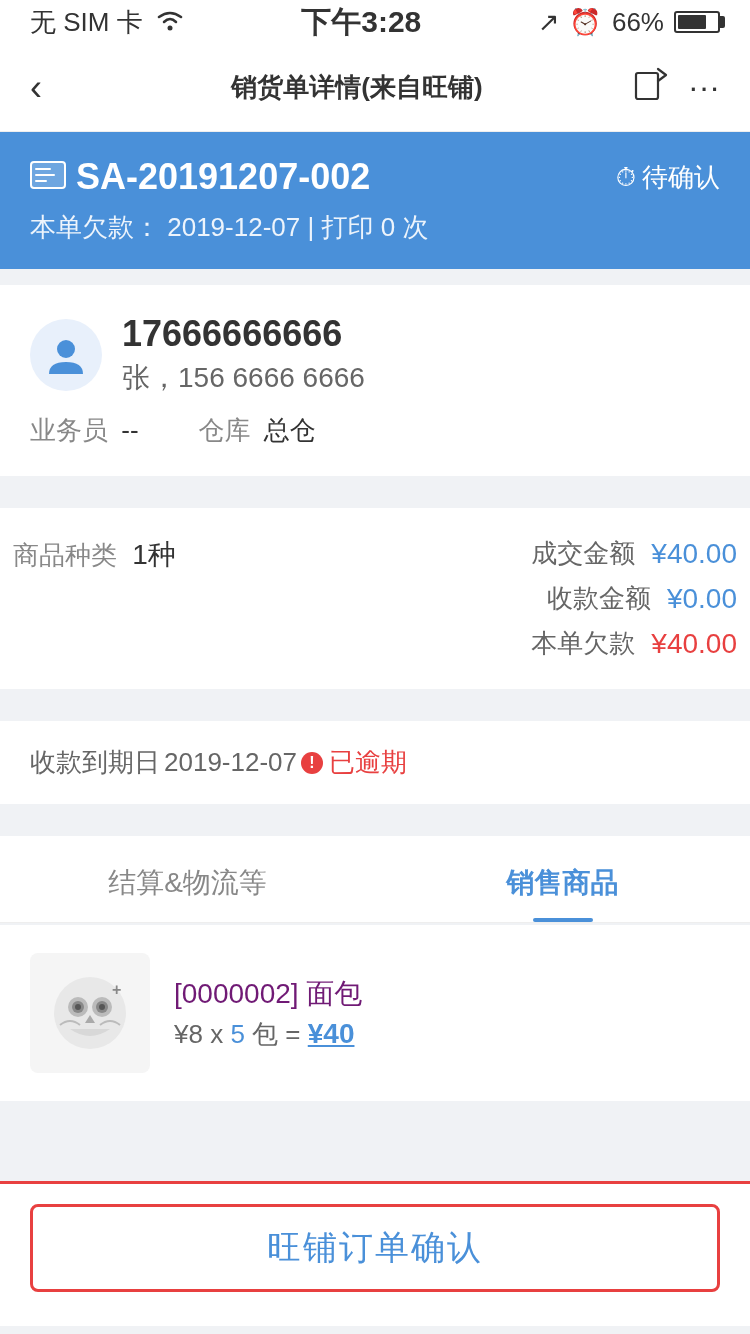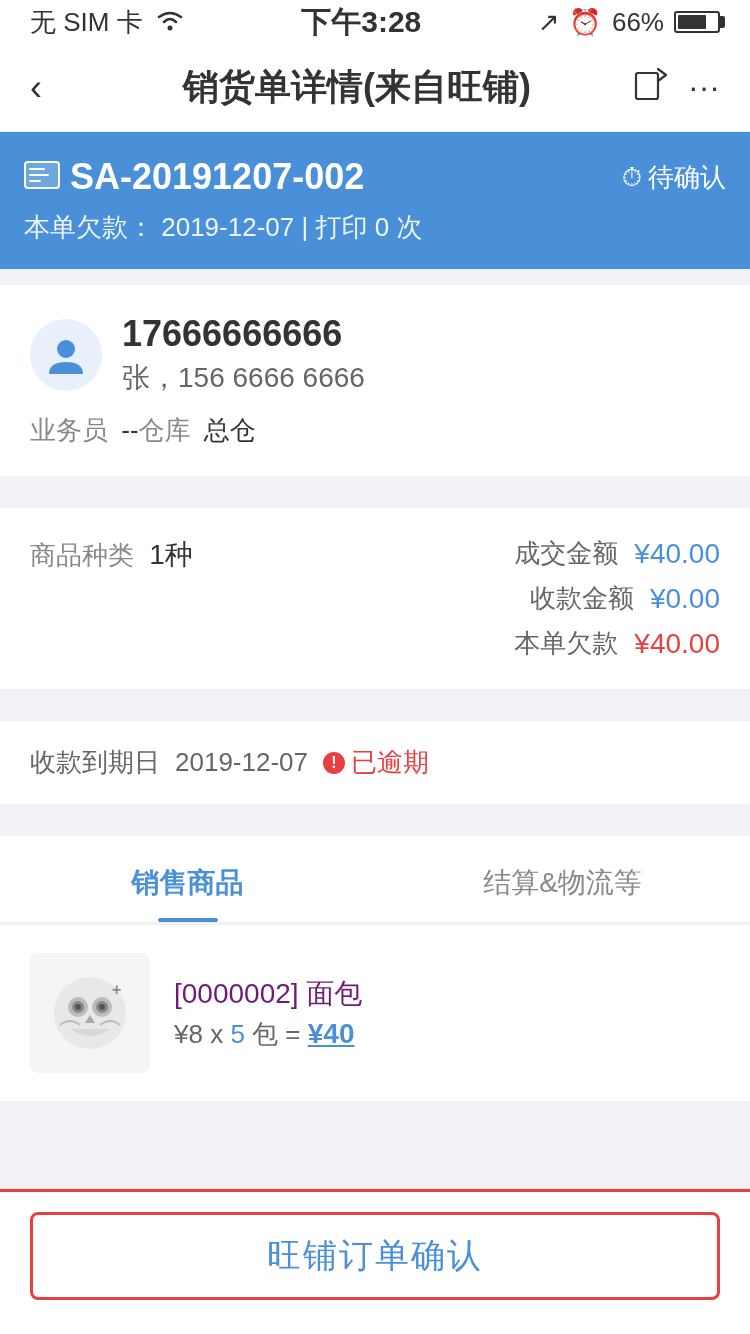--- a/index.html
+++ b/index.html
@@ -37,28 +37,28 @@
     .nav-bar {
       height: 88px;
       background: #fff;
       display: flex;
       align-items: center;
       justify-content: space-between;
       padding: 0 30px;
       border-bottom: 1px solid #eee;
     }
     .nav-back { font-size: 36px; color: #333; cursor: pointer; width: 50px; }
-    .nav-title { font-size: 36px; font-weight: 600; color: #333; text-align: center; flex: 1; }
+    .nav-title { font-size: 26px; font-weight: 600; color: #333; text-align: center; flex: 1; }
     .nav-actions { display: flex; align-items: center; gap: 20px; }
     .nav-action-icon { font-size: 32px; color: #333; cursor: pointer; }
 
     
     .order-header {
       background: #4a90d9;
-      padding: 24px 24px;
+      padding: 24px 30px;
       margin-top: 0;
     }
     .order-header-top {
       display: flex;
       justify-content: space-between;
       align-items: center;
       margin-bottom: 12px;
     }
     .order-id {
       font-size: 36px;
@@ -106,31 +106,32 @@
       font-weight: 600;
       color: #333;
     }
     .customer-name {
       font-size: 28px;
       color: #666;
       margin-top: 4px;
     }
     .customer-meta {
       display: flex;
+      gap: 60px;
       margin-top: 8px;
       font-size: 26px;
       color: #666;
     }
     .meta-item span.label { color: #888; }
     .meta-item span.value { color: #333; margin-left: 6px; }
 
     
     .summary-card {
       background: #fff;
-      padding: 28px 30px;
+      padding: 28px 13px;
       margin-top: 16px;
       display: flex;
       justify-content: space-between;
       align-items: flex-start;
     }
     .summary-left { font-size: 26px; color: #666; }
     .summary-left .label { color: #888; }
     .summary-left .value { color: #333; margin-left: 8px; font-size: 28px; }
     .summary-right { text-align: right; font-size: 26px; }
     .summary-right .row { display: flex; justify-content: flex-end; align-items: center; gap: 16px; margin-bottom: 10px; }
@@ -141,21 +142,21 @@
 
     
     .duedate-card {
       background: #fff;
       padding: 24px 30px;
       margin-top: 16px;
       display: flex;
       align-items: center;
       font-size: 26px;
       color: #666;
-      gap: 15px;
+      gap: 4px;
     }
     .overdue-badge {
       display: flex; align-items: center; gap: 6px;
       color: #e84040;
       font-size: 26px;
     }
     .overdue-dot {
       width: 22px; height: 22px;
       background: #e84040;
       border-radius: 50%;
@@ -226,21 +227,21 @@
 
     
     .content-area {
       min-height: 280px;
       background: #f0f2f5;
     }
 
     
     .bottom-bar {
       position: fixed;
-      bottom: 0;
+      bottom: 8px;
       left: 0;
       width: 750px;
       background: #fff;
       padding: 20px 30px 34px;
       border-top: 3px solid #e84040;
     }
     .confirm-btn {
       width: 100%;
       height: 88px;
       background: #fff;
@@ -379,25 +380,25 @@
   <span>2019-12-07</span>
   <div class="overdue-badge">
     <div class="overdue-dot">!</div>
     <span>已逾期</span>
   </div>
 </div>
 
 <div class="divider"></div>
 
 <div class="tabs-bar">
+  <div class="tab-item">
+    <span>结算&amp;物流等</span>
+  </div>
   <div class="tab-item active">
     <span>销售商品</span>
-  </div>
-  <div class="tab-item">
-    <span>结算&amp;物流等</span>
   </div>
 </div>
 
 <div class="product-card">
   <div class="product-thumb">
     <svg width="80" height="80" viewBox="0 0 80 80">
 
       <circle cx="40" cy="40" r="36" fill="#e8e8e8"></circle>
 
       <circle cx="28" cy="34" r="10" fill="#bbb"></circle>

